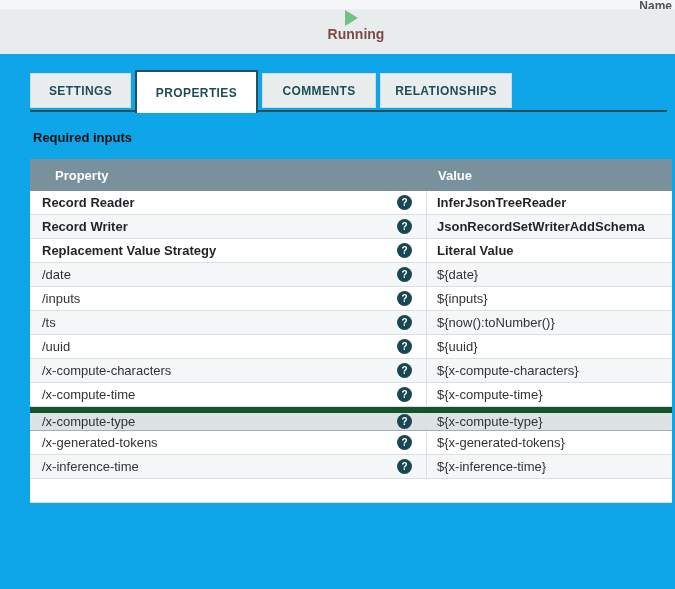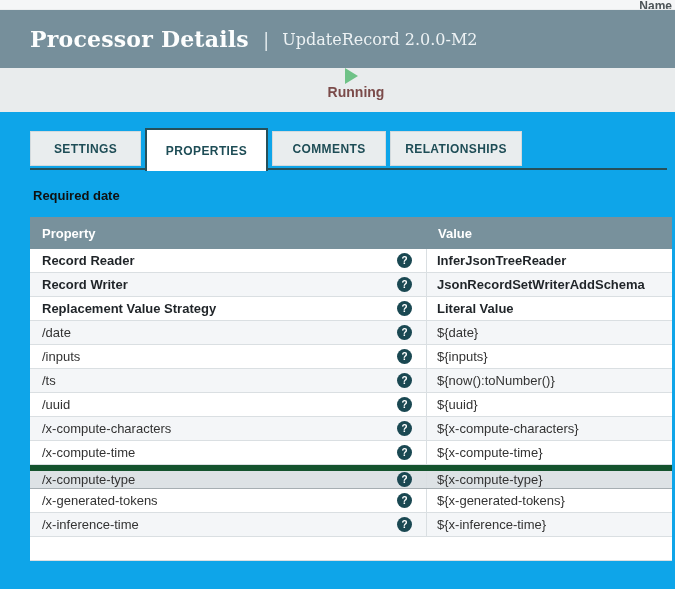--- a/index.html
+++ b/index.html
@@ -21,31 +21,31 @@
   .status-bar { height:44px; background:#e9eced; display:flex; align-items:center; padding-left:28px;flex-direction:column; }
   .play-icon { width:0; height:0; border-left:13px solid #6fc287; border-top:8px solid transparent; border-bottom:8px solid transparent; }
   .status-label { margin-left:9px; font-weight:bold; font-size:14px; color:#7b4b4a; }
 
   
   .tab-bar { position:relative; margin:18px 0 0 30px; width:637px; height:40px; display:flex; gap:4px; }
   .tab-bar::after { content:""; position:absolute; left:0; right:0; bottom:0; height:2px; background:#26505a; }
   .tab { margin-top:1px; height:35px; background:#e9edee; border:1px solid #d3dadd; color:#1e4d56;
          font-weight:bold; font-size:12px; letter-spacing:.4px; display:flex; align-items:center;
          justify-content:center; cursor:pointer; }
-  .tab:nth-child(1){ width:111px;justify-content:center; } .tab:nth-child(2){ width:123px; } .tab:nth-child(3){ width:114px; }
+  .tab:nth-child(1){ width:101px;justify-content:center; } .tab:nth-child(2){ width:123px; } .tab:nth-child(3){ width:114px; }
   .tab:nth-child(4){ width:132px; } .tab:nth-child(5){ width:117px; }
   .tab.active { position:relative; z-index:2; margin-top:-2px; height:43px; background:#fff;
                 border:2px solid #26505a; border-bottom:none; }
 
   .required-label { margin:18px 0 0 33px; height:16px; font-weight:bold; font-size:13px; color:#101010; }
 
   
   .props-table { margin:13px 0 0 30px; width:642px; }
   .thead { height:32px; background:#78919c; display:flex; align-items:center; color:#fff; font-weight:bold; font-size:13px; }
-  .thead .hcol-prop { width:398px; padding-left:12px; }
+  .thead .hcol-prop { width:398px; padding-left:25px; }
   .thead .hcol-val { padding-left:10px; }
   .prop-row { height:24px; display:flex; align-items:stretch; border-bottom:1px solid #dadfe2;
               font-size:13px; color:#333; background:#fff; }
   .prop-row:nth-child(even) { background:#f4f6f8; }
   .prop-row.bold { font-weight:bold; color:#1f2428; }
   .prop-row.highlighted { background:#dde2e5; border-top:6px solid #14532d; border-bottom:1px solid #a6aeb2; }
   .cell-prop { width:397px; display:flex; align-items:center; justify-content:space-between;
                padding:0 14px 0 12px; border-right:1px solid #dadfe2; }
   .cell-val { flex:1; display:flex; align-items:center; padding-left:10px; }
   .help-icon { width:15px; height:15px; border-radius:50%; background:#1a4852; color:#fff; font-size:10px;
@@ -54,25 +54,20 @@
 </style>
 </head>
 <body>
 
 <div class="screen">
 
   <div class="bg-strip">
     <span class="bg-name">Name</span>
   </div>
 
-  <div class="dialog-header">
-    <span class="dialog-title">Processor Details</span>
-    <span class="dialog-sep">|</span>
-    <span class="dialog-subtitle">UpdateRecord 2.0.0-M2</span>
-  </div>
 
   <div class="status-bar">
     <span class="play-icon"></span>
     <span class="status-label">Running</span>
   </div>
 
   <div class="tab-bar">
       <div class="tab">
     <span>SETTINGS</span>
   </div>
@@ -80,21 +75,21 @@
     <span>PROPERTIES</span>
   </div>
       <div class="tab">
     <span>COMMENTS</span>
   </div>
       <div class="tab">
     <span>RELATIONSHIPS</span>
   </div>
     </div>
 
-  <div class="required-label">Required date</div>
+  <div class="required-label">Required inputs</div>
 
   <div class="props-table">
     <div class="thead">
       <div class="hcol-prop">Property</div>
       <div class="hcol-val">Value</div>
     </div>
     <div id="table-body">
         <div class="prop-row bold">
     <div class="cell-prop">
       <span>Record Reader</span>

